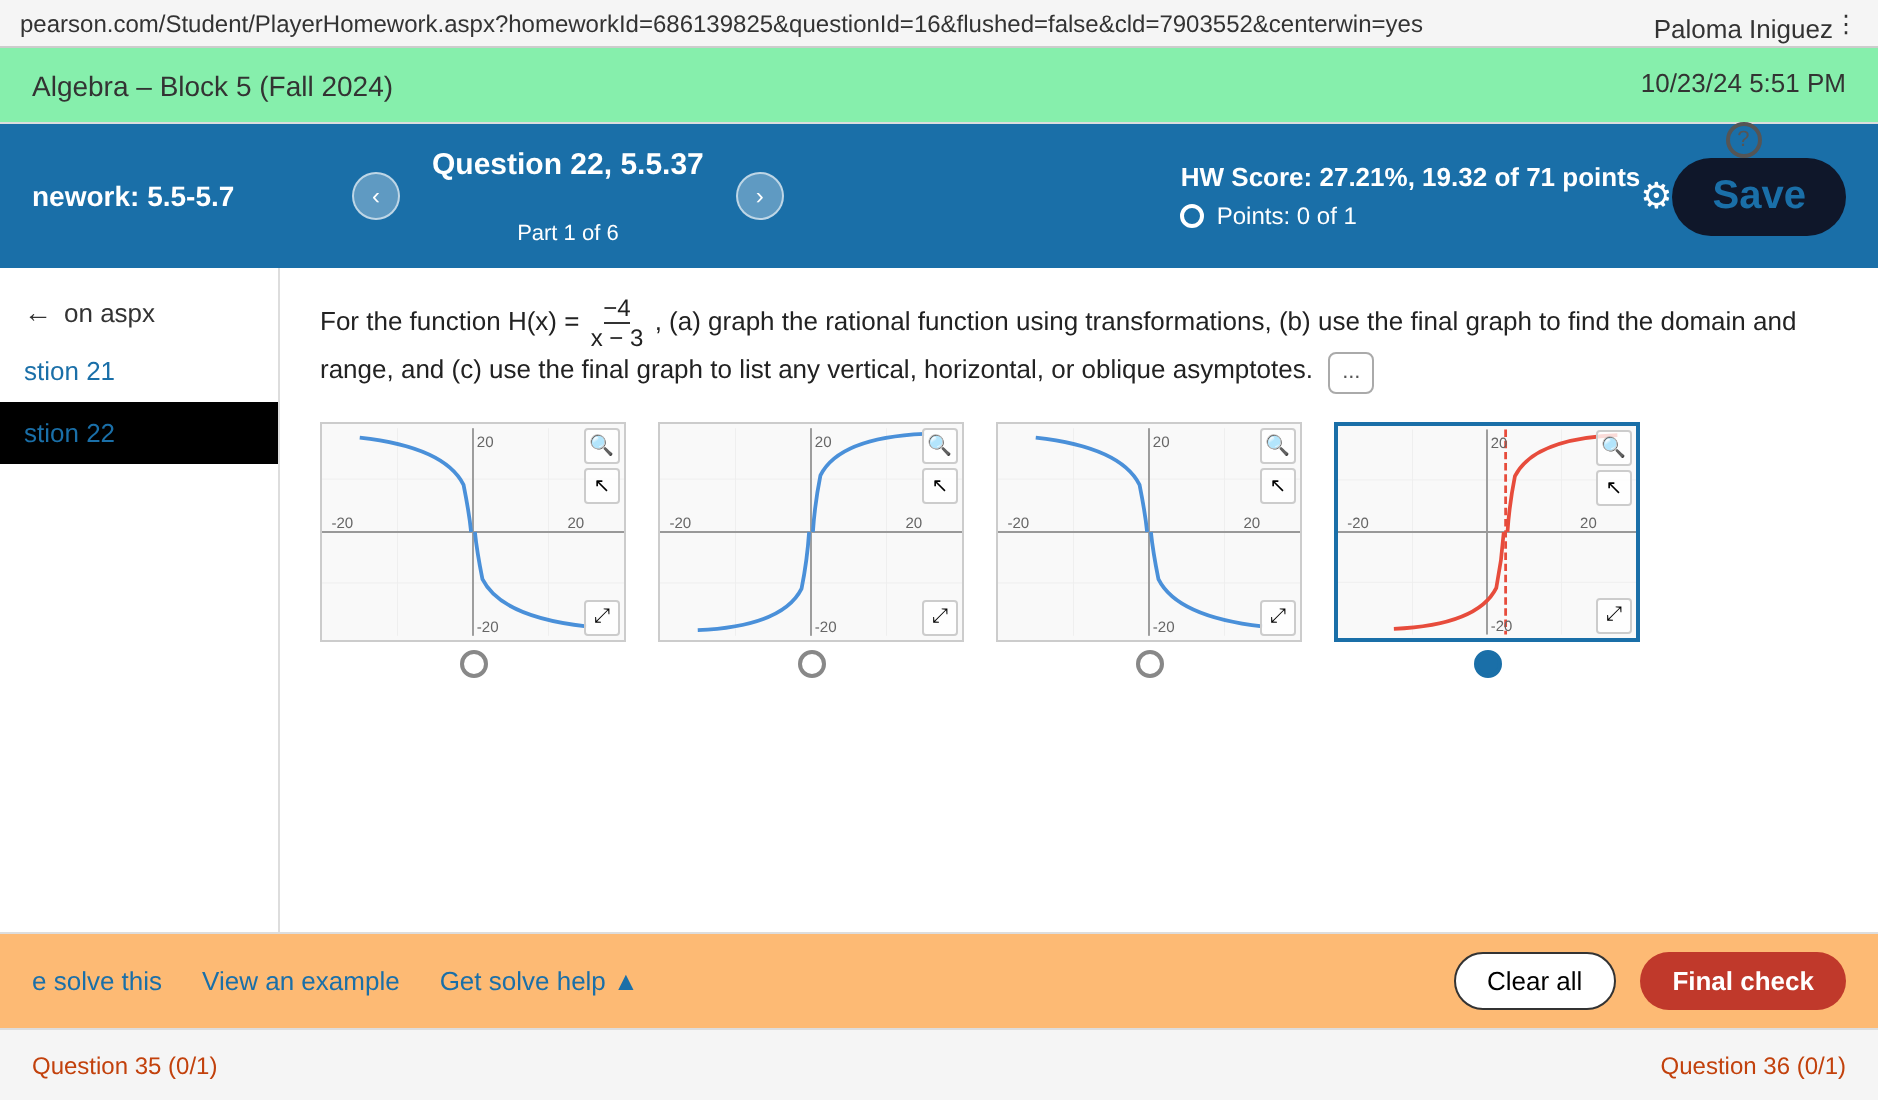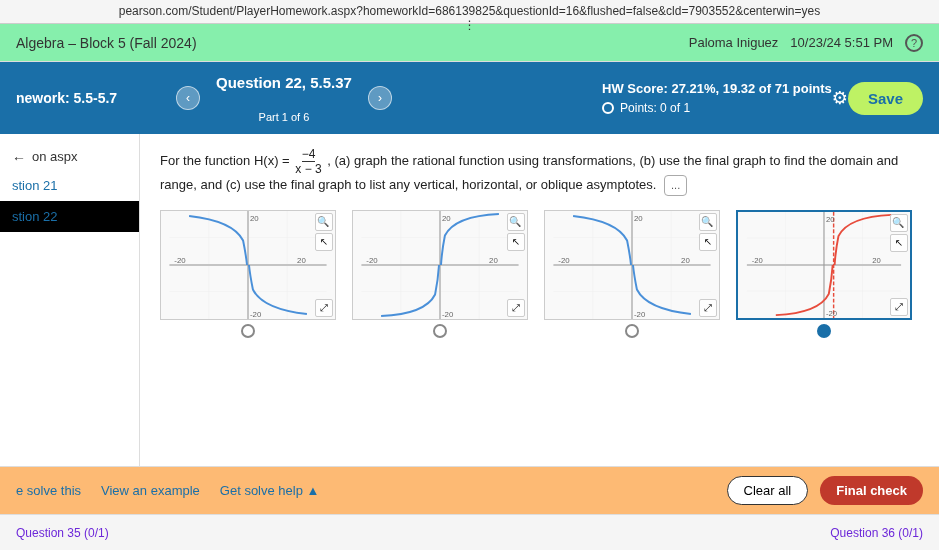--- a/index.html
+++ b/index.html
@@ -16,21 +16,20 @@
     .url-bar {
       background: #f5f5f5;
       border-bottom: 1px solid #ccc;
       padding: 4px 10px;
       font-size: 12px;
       color: #333;
       display: flex;
       align-items: center;
       justify-content: space-between;
       height: 24px;
-      flex-direction: column;
     }
 
     
     .top-header {
       background: #86efac;
       padding: 6px 16px;
       display: flex;
       align-items: center;
       justify-content: space-between;
       border-bottom: 1px solid #ddd;
@@ -40,20 +39,21 @@
       font-size: 14px;
       color: #333;
       font-weight: normal;
     }
     .header-right {
       display: flex;
       align-items: center;
       gap: 12px;
       font-size: 13px;
       color: #333;
+      flex-direction: column;
     }
     .help-icon {
       width: 18px;
       height: 18px;
       border-radius: 50%;
       border: 2px solid #555;
       display: inline-flex;
       align-items: center;
       justify-content: center;
       font-size: 11px;
@@ -130,26 +130,26 @@
       display: inline-block;
     }
     .settings-icon-btn {
       background: none;
       border: none;
       color: white;
       cursor: pointer;
       font-size: 18px;
     }
     .save-btn {
-      background: #bef264;
+      background: #0f172a;
       color: #1a6fa8;
       border: none;
       border-radius: 20px;
       padding: 8px 20px;
-      font-size: 15px;
+      font-size: 20px;
       font-weight: bold;
       cursor: pointer;
     }
 
     
     .content-area {
       background: #fff;
       display: flex;
       height: calc(550px - 24px - 38px - 72px - 48px - 36px);
     }
@@ -213,21 +213,21 @@
       margin-top: 6px;
     }
     .graph-option {
       display: flex;
       flex-direction: column;
       align-items: center;
       gap: 4px;
     }
     .graph-container {
       position: relative;
-      width: 176px;
+      width: 153px;
       height: 110px;
       border: 1px solid #ccc;
       background: #f9f9f9;
       overflow: hidden;
     }
     .graph-svg {
       width: 100%;
       height: 100%;
     }
     .graph-controls {
@@ -333,21 +333,21 @@
       padding: 4px 16px;
       display: flex;
       align-items: center;
       justify-content: space-between;
       height: 36px;
       font-size: 12px;
       color: #333;
     }
     .pagination-question {
       cursor: pointer;
-      color: #6d28d9;
+      color: #c2410c;
       text-align: right;
     }
 
     
     .math-fraction {
       display: inline-flex;
       flex-direction: column;
       align-items: center;
       vertical-align: middle;
       font-size: 12px;

